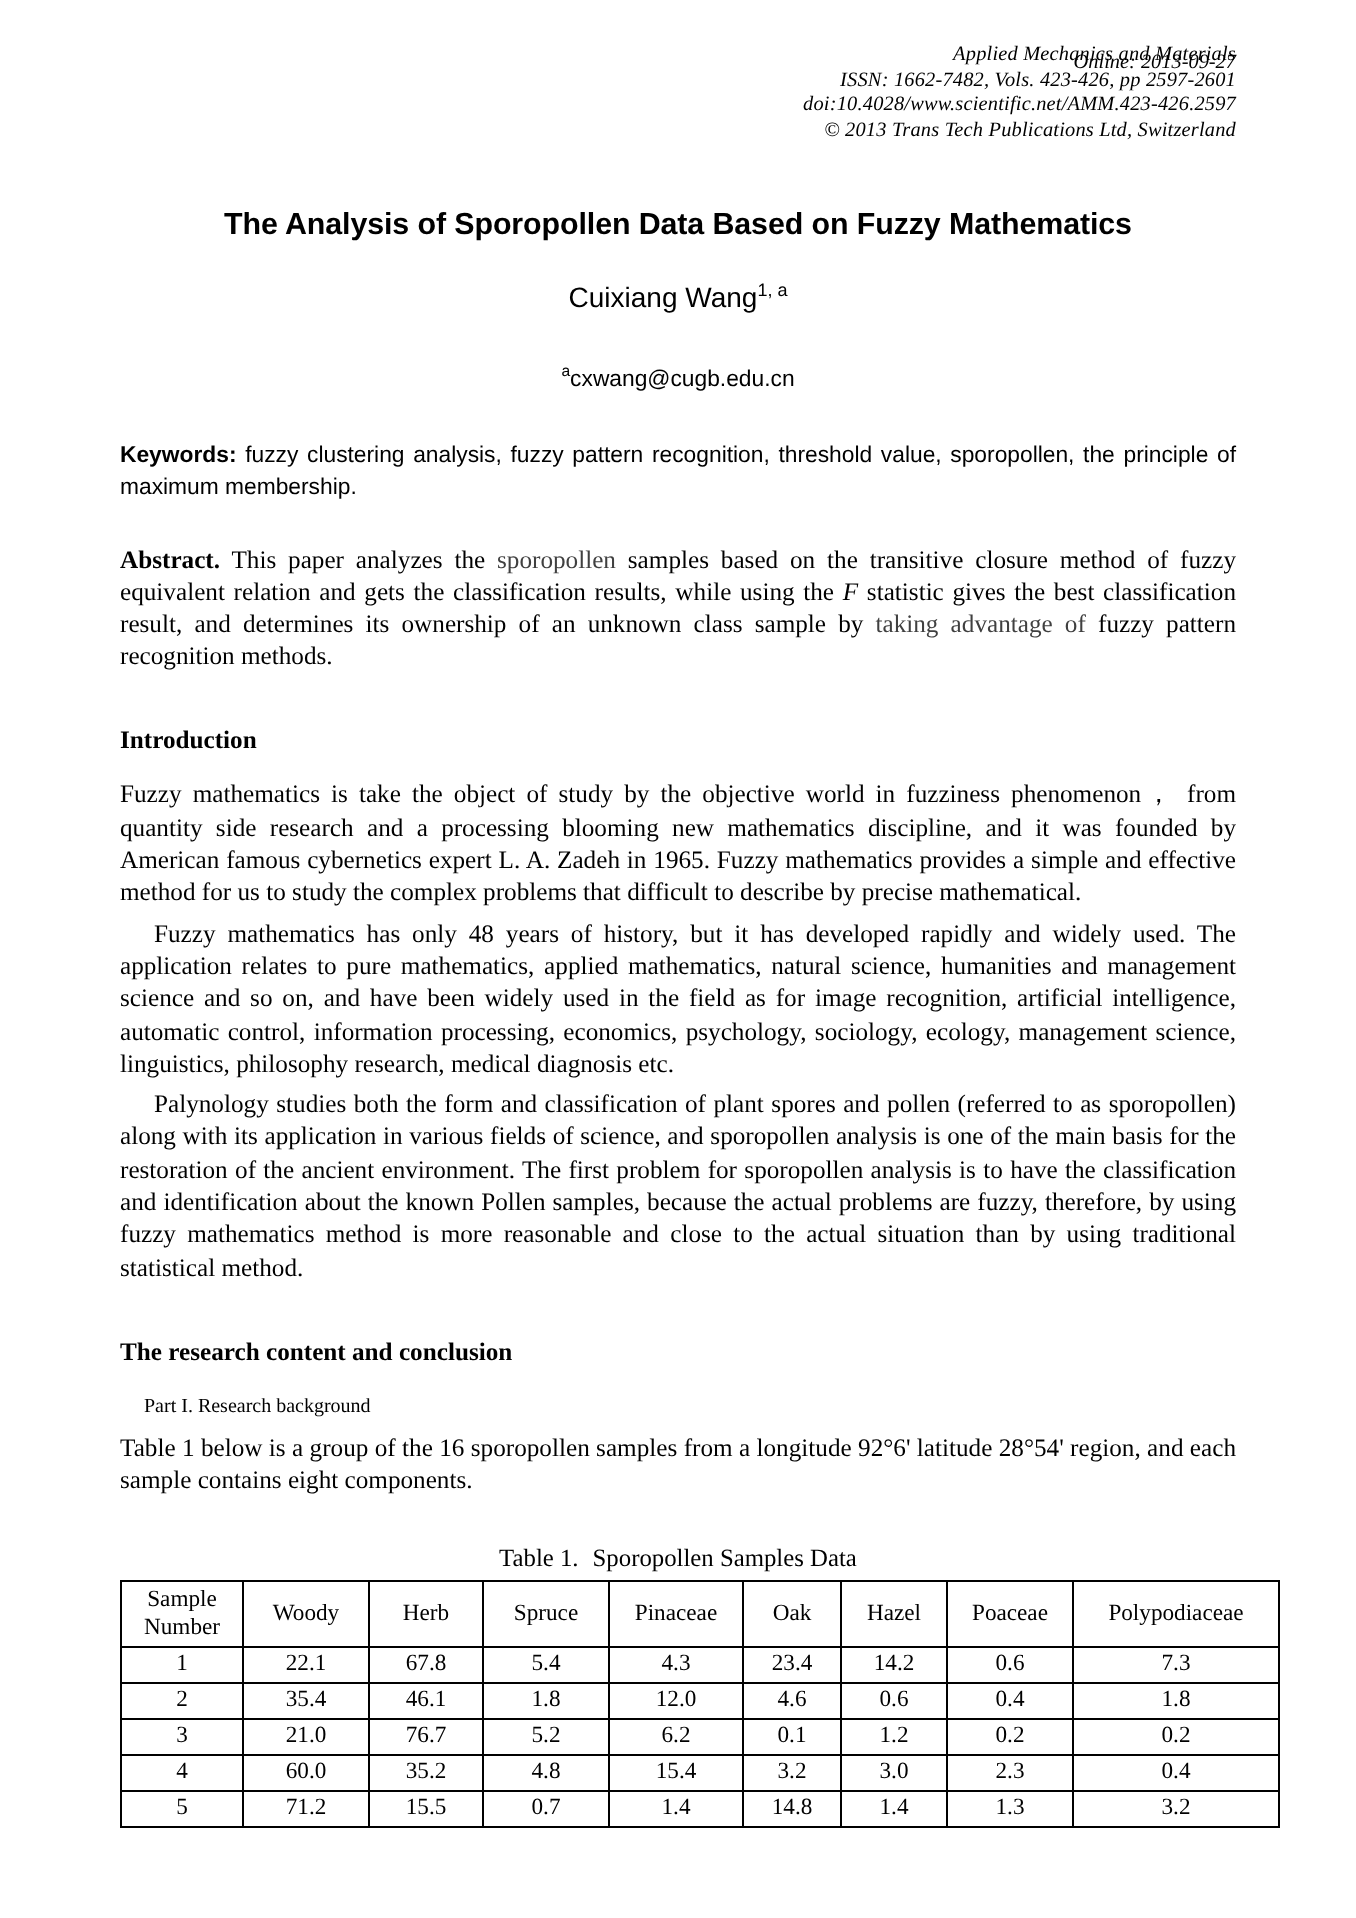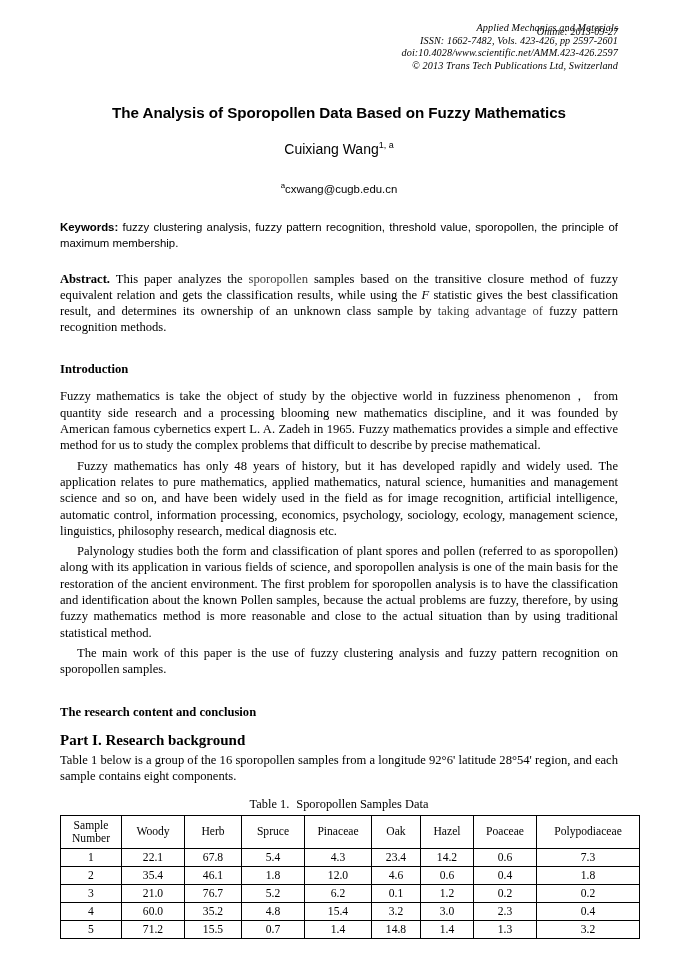--- a/index.html
+++ b/index.html
@@ -103,40 +103,40 @@
   .abstract .ital { font-style: italic; }
 
   
   h2.sec {
     font-size: 12.6px;
     font-weight: bold;
     margin: 26px 0 0 0;
     line-height: 16px;
   }
   h3.sub {
-    font-size: 15px;
-    font-weight: bold;
-    margin: 12px 0 0 0;
+    font-size: 10px;
+    font-weight: normal;
+    margin: 12px 0 0 12px;
     line-height: 16px;
   }
   p.body {
     font-size: 12.6px;
     line-height: 16.3px;
     text-align: justify;
     margin: 11px 0 0 0;
     text-indent: 0;
   }
   p.body.indent { text-indent: 17px; margin-top: 0; }
   p.body.tight { margin-top: 4px; }
 
   
   .table-caption {
     font-size: 12.4px;
     text-align: center;
-    margin-top: 13px;
+    margin-top: 23px;
   }
   .table-caption .gap { display: inline-block; width: 7px; }
   table.data {
     border-collapse: collapse;
     margin: 3px auto 0 auto;
     width: 484px;
     font-size: 11.6px;
     table-layout: fixed;
   }
   table.data th, table.data td {
@@ -195,21 +195,20 @@
 
     <div class="abstract">
       <span class="lbl">Abstract.</span>
       <span>This paper analyzes the </span><span class="faded">sporopollen</span><span> samples based on the transitive closure method of fuzzy equivalent relation and gets the classification results, while using the </span><span class="ital">F</span><span> statistic gives the best classification result, and determines its ownership of an unknown class sample by </span><span class="faded">taking advantage of</span><span> fuzzy pattern recognition methods.</span>
     </div>
 
     <h2 class="sec">Introduction</h2>
     <p class="body">Fuzzy mathematics is take the object of study by the objective world in fuzziness phenomenon， from quantity side research and a processing blooming new mathematics discipline, and it was founded by American famous cybernetics expert L. A. Zadeh in 1965. Fuzzy mathematics provides a simple and effective method for us to study the complex problems that difficult to describe by precise mathematical.</p>
     <p class="body indent tight">Fuzzy mathematics has only 48 years of history, but it has developed rapidly and widely used. The application relates to pure mathematics, applied mathematics, natural science, humanities and management science and so on, and have been widely used in the field as for image recognition, artificial intelligence, automatic control, information processing, economics, psychology, sociology, ecology, management science, linguistics, philosophy research, medical diagnosis etc.</p>
     <p class="body indent tight">Palynology studies both the form and classification of plant spores and pollen (referred to as sporopollen) along with its application in various fields of science, and sporopollen analysis is one of the main basis for the restoration of the ancient environment. The first problem for sporopollen analysis is to have the classification and identification about the known Pollen samples, because the actual problems are fuzzy, therefore, by using fuzzy mathematics method is more reasonable and close to the actual situation than by using traditional statistical method.</p>
-    <p class="body indent tight">The main work of this paper is the use of fuzzy clustering analysis and fuzzy pattern recognition on sporopollen samples.</p>
 
     <h2 class="sec">The research content and conclusion</h2>
     <h3 class="sub">Part I. Research background</h3>
     <p class="body tight">Table 1 below is a group of the 16 sporopollen samples from a longitude 92°6' latitude 28°54' region, and each sample contains eight components.</p>
 
     <div class="table-caption">
       <span>Table 1.</span><span class="gap"></span><span>Sporopollen Samples Data</span>
     </div>
 
     <table class="data">

